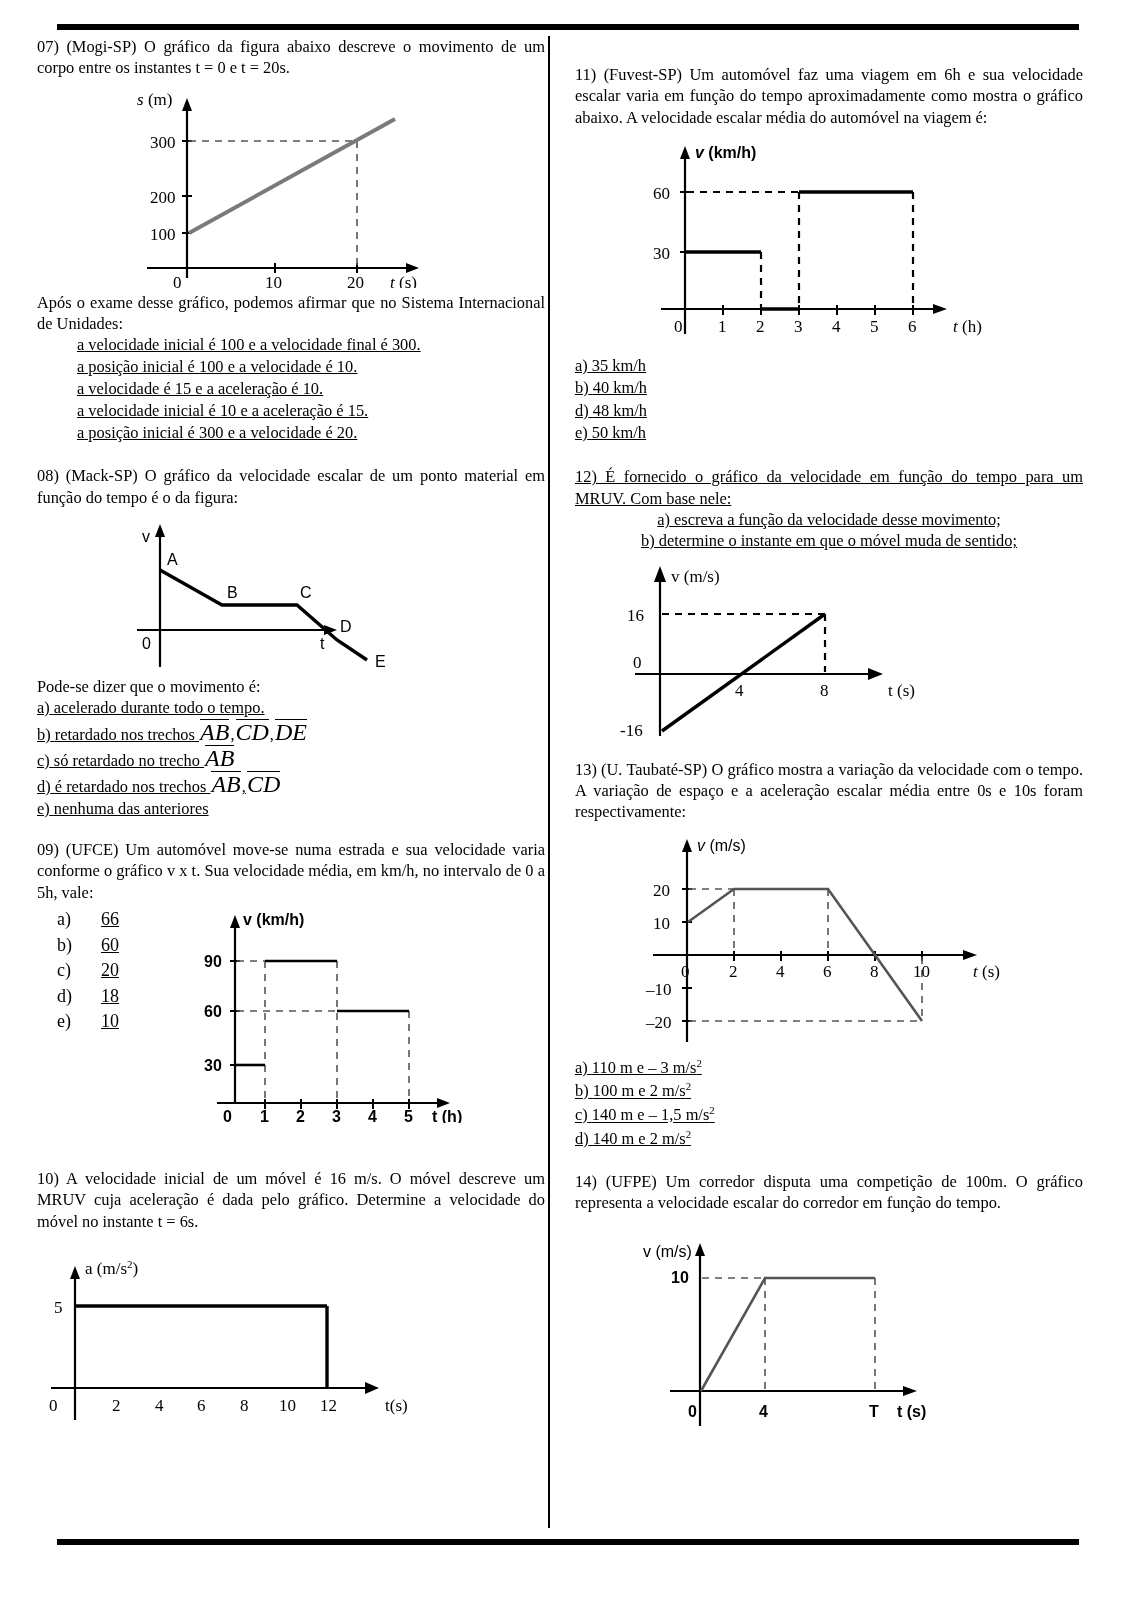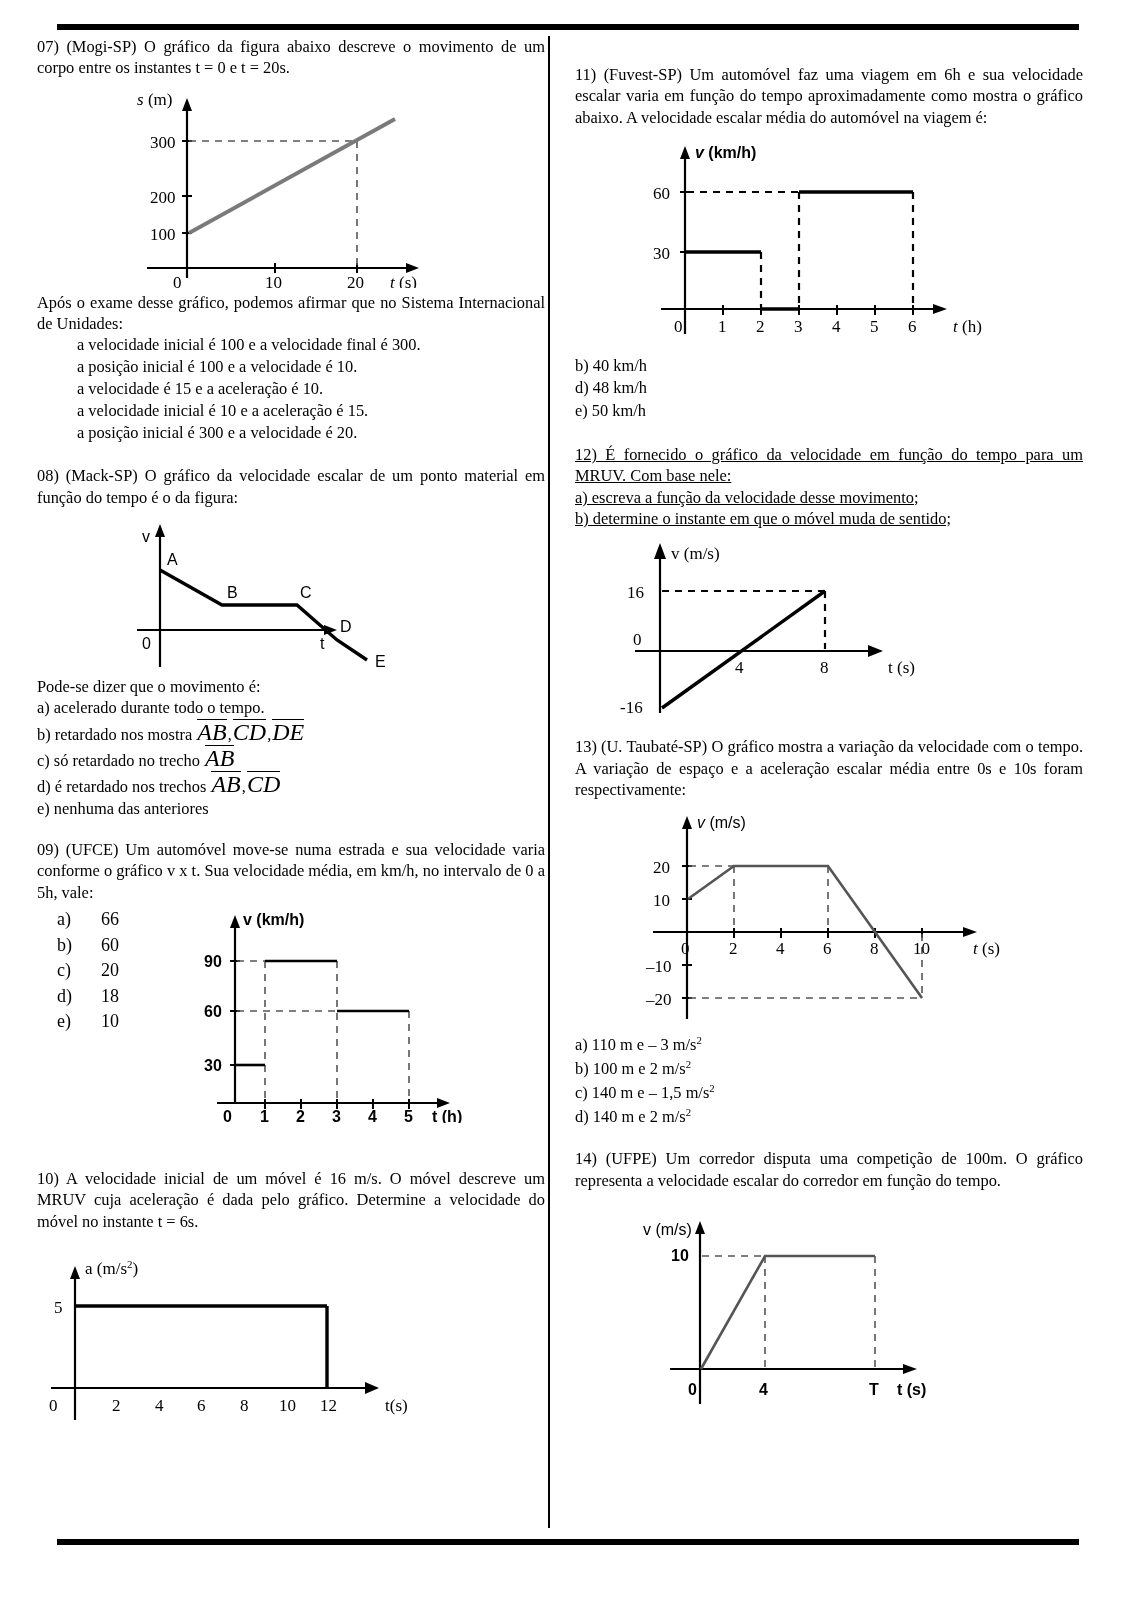--- a/index.html
+++ b/index.html
@@ -50,28 +50,29 @@
 
   .q {
     margin-bottom: 6px;
   }
   .q p {
     margin: 0;
     font-size: 16.4px;
     line-height: 1.30;
     text-align: justify;
   }
-  .q p.nojust { text-align: left; }
+  .q p.nojust { text-align: center; }
 
   .opts {
     margin: 0;
     padding: 0;
     list-style: none;
     font-size: 16.4px;
     line-height: 1.33;
+    text-decoration: underline;
   }
   .opts.indented li {
     padding-left: 50px;
     text-indent: -50px;
   }
   .opts.indented .lbl {
     display: inline-block;
     width: 40px;
   }
   .opts.plain li { line-height: 1.36; }
@@ -198,21 +199,21 @@
       </div>
 
       <p>Pode-se dizer que o movimento é:</p>
       <div class="opts plain">
         <p class="mathline">
           <span>a)</span>
           <span>acelerado durante todo o tempo.</span>
         </p>
         <p class="mathline">
           <span>b)</span>
-          <span>retardado nos mostra</span>
+          <span>retardado nos trechos</span>
           <span class="ovl">AB</span>,<span class="ovl">CD</span>,<span class="ovl">DE</span>
         </p>
         <p class="mathline">
           <span>c)</span>
           <span>só retardado no trecho</span>
           <span class="ovl">AB</span>
         </p>
         <p class="mathline">
           <span>d)</span>
           <span>é retardado nos trechos</span>
@@ -345,20 +346,21 @@
           <text class="lab" x="181" y="198">2</text>
           <text class="lab" x="219" y="198">3</text>
           <text class="lab" x="257" y="198">4</text>
           <text class="lab" x="295" y="198">5</text>
           <text class="lab" x="333" y="198">6</text>
           <text class="lab lab-it" x="378" y="198">t <tspan font-style="normal">(h)</tspan></text>
         </svg>
       </div>
 
       <ul class="opts plain" style="list-style:none; padding:0; margin:6px 0 0 0;">
+        <li><span>a)</span> <span>35 km/h</span></li>
         <li><span>b)</span> <span>40 km/h</span></li>
         <li><span>d)</span> <span>48 km/h</span></li>
         <li><span>e)</span> <span>50 km/h</span></li>
       </ul>
     </div>
 
     <div class="q" style="margin-top:22px;text-decoration:underline;">
       <p>12) É fornecido o gráfico da velocidade em função do tempo para um MRUV. Com base nele:</p>
       <p class="nojust">a) escreva a função da velocidade desse movimento;</p>
       <p class="nojust">b) determine o instante em que o móvel muda de sentido;</p>

